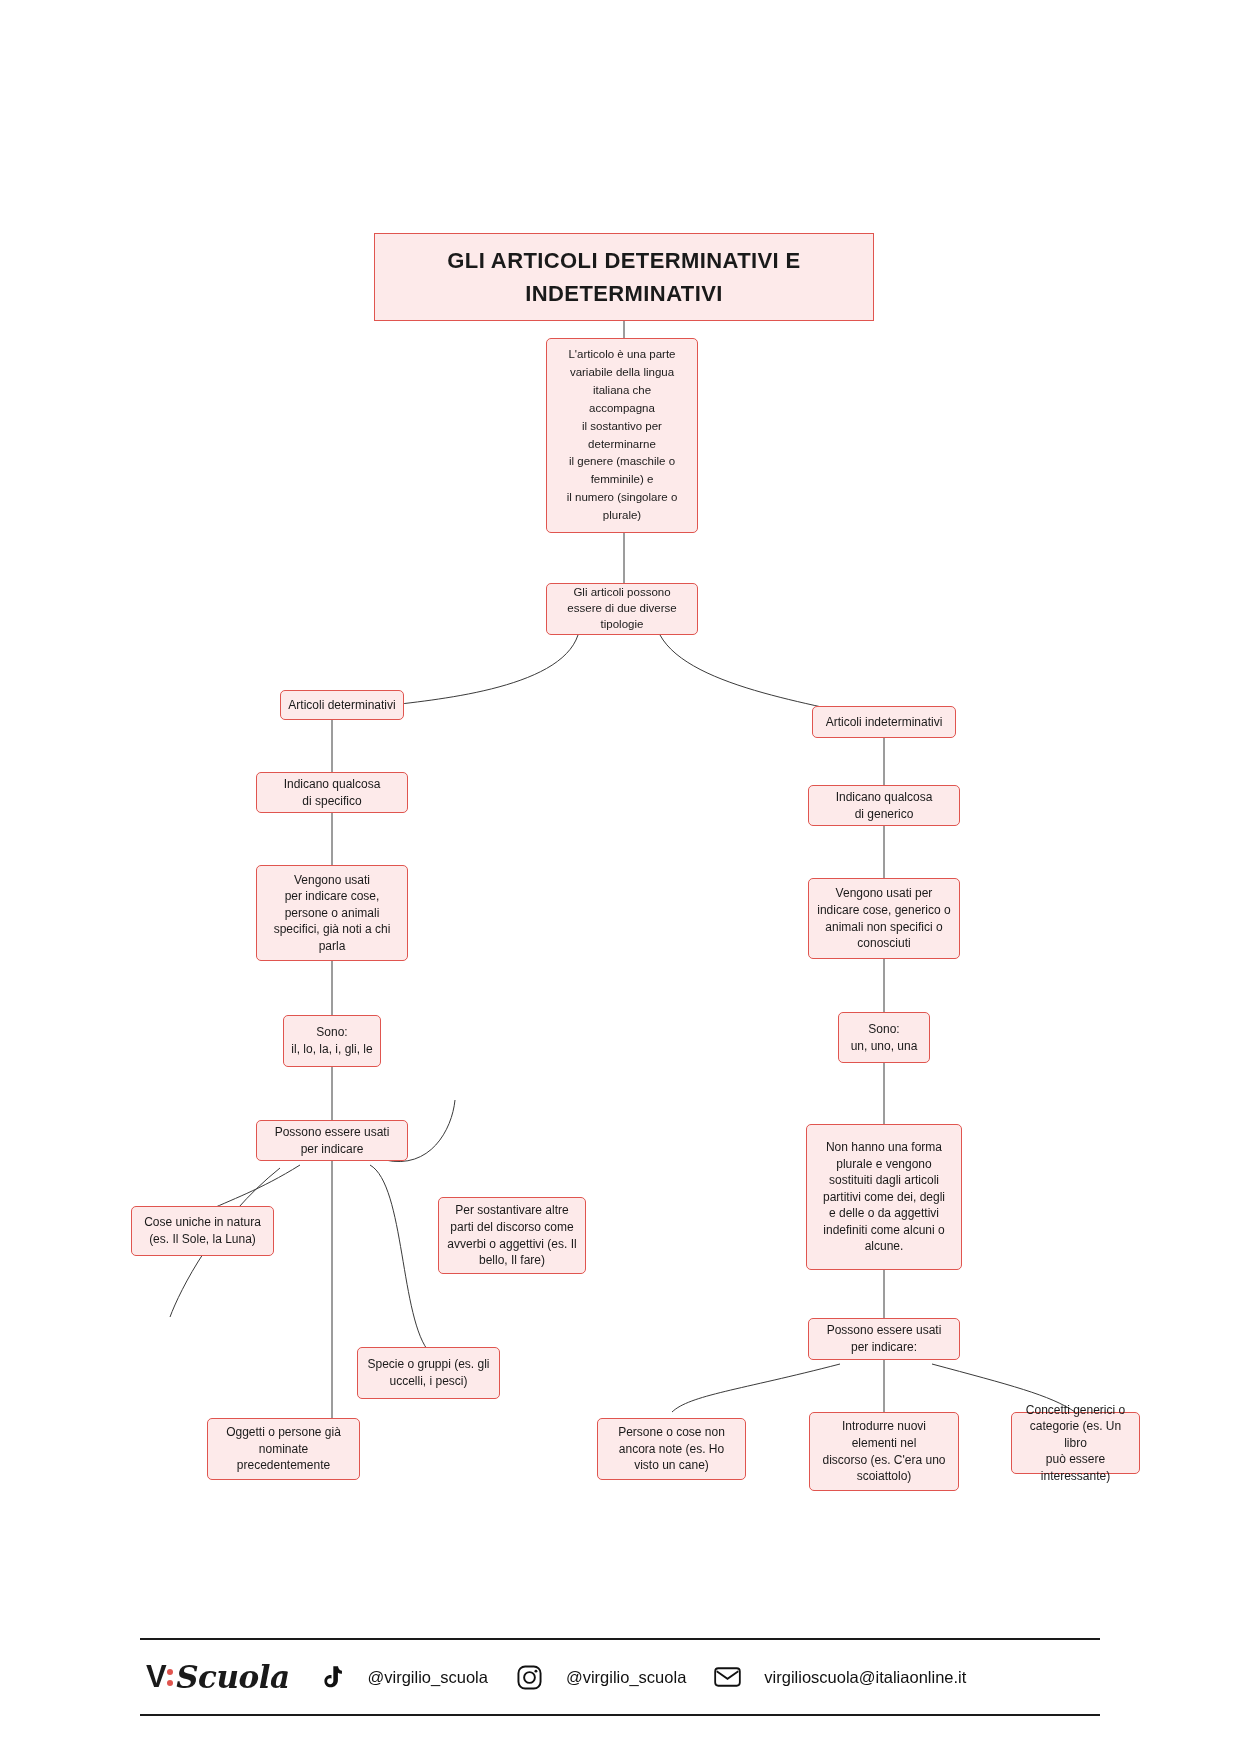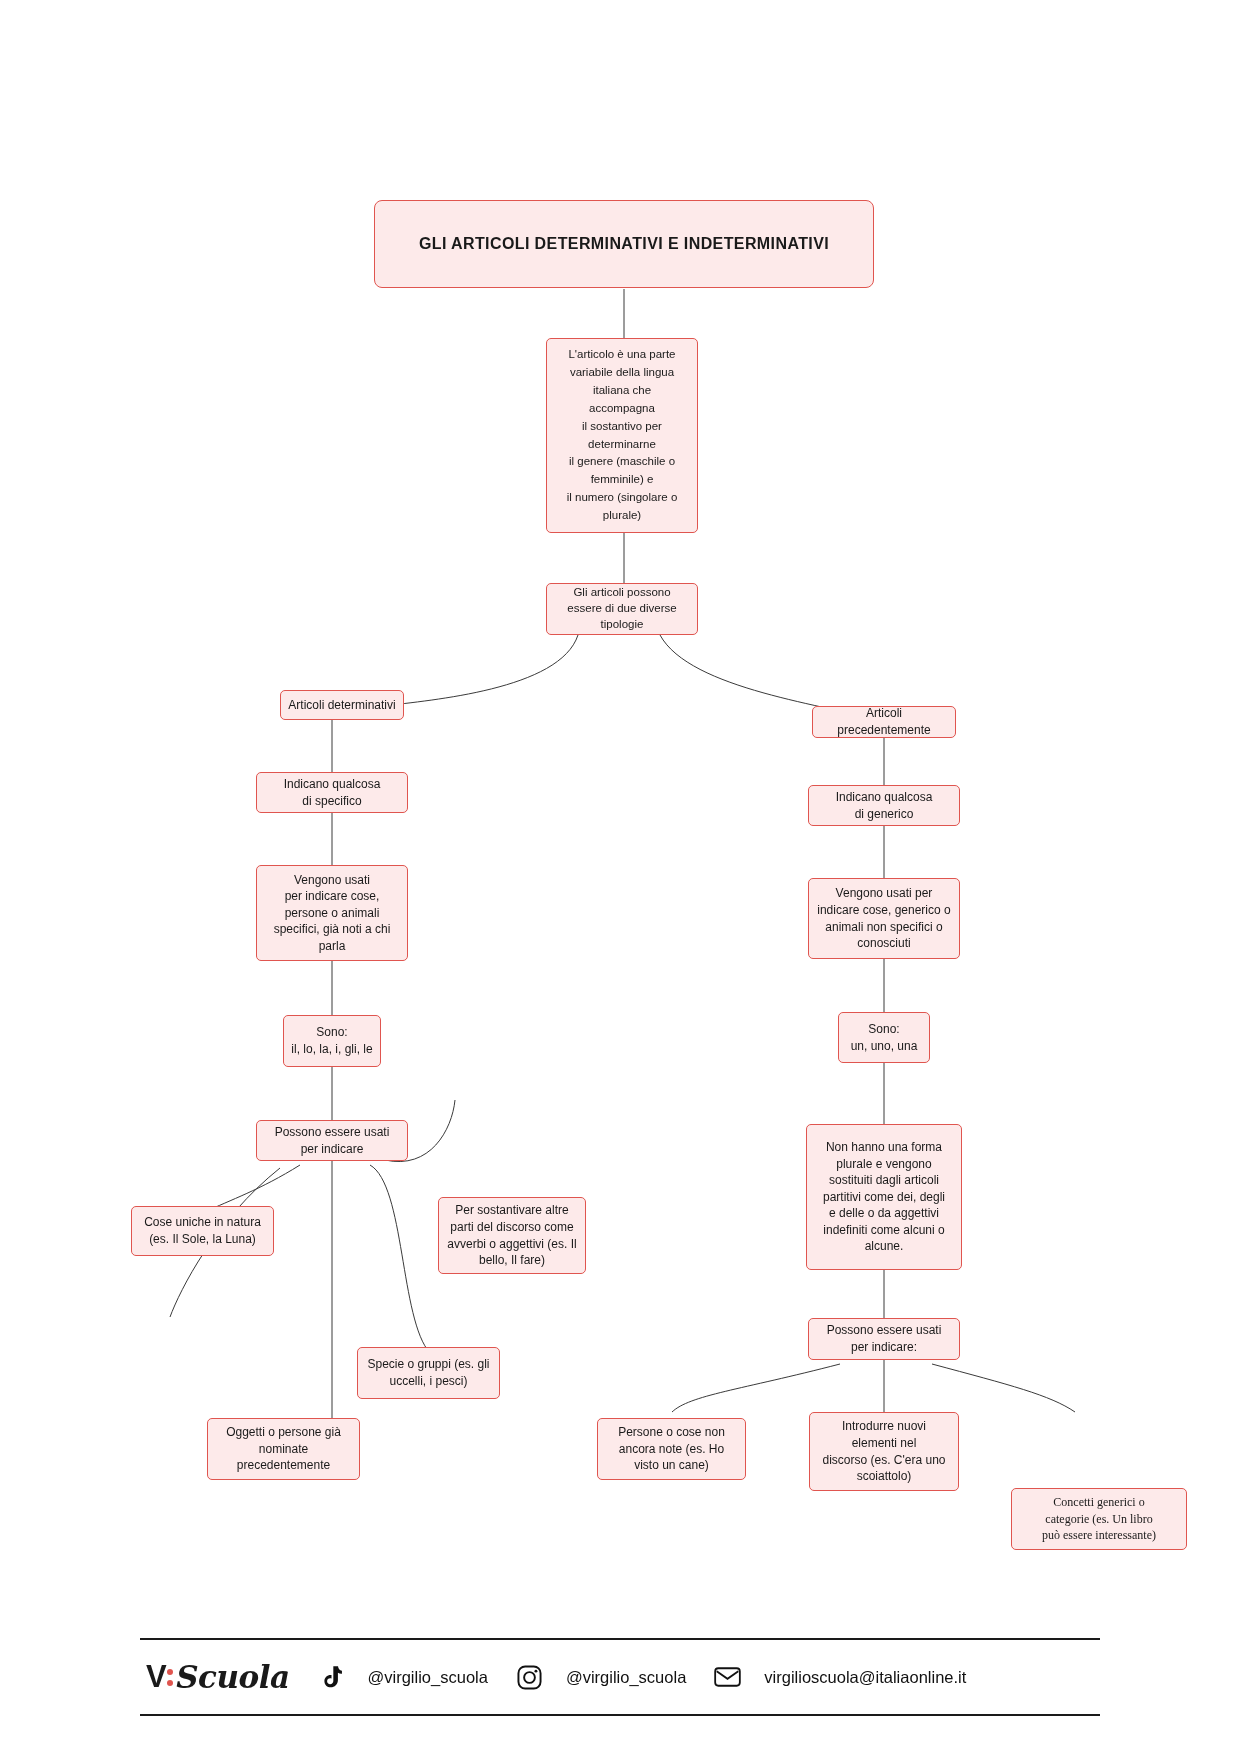--- a/index.html
+++ b/index.html
@@ -36,26 +36,27 @@
     display: flex;
     align-items: center;
     justify-content: center;
     text-align: center;
     line-height: 1.38;
     padding: 5px 7px;
     white-space: pre-line;
     z-index: 2;
   }
   .node.title {
-    border-radius: 8px;
+    border-radius: 0;
     border-width: 1.5px;
-    font-size: 16px;
+    font-size: 22px;
     font-weight: bold;
     letter-spacing: 0.4px;
     line-height: 1.5;
+    margin-top: 33px;
   }
   .node.small { font-size: 11.5px; }
   .node.mid   { font-size: 12px; }
   .node.lbl   { font-size: 12px; }
 
   
   #footer {
     position: absolute;
     left: 140px;
     top: 1638px;
@@ -159,21 +160,21 @@
 femminile) e
 il numero (singolare o
 plurale)</div>
 
   <div class="node small" style="left:546px; top:583px; width:152px; height:52px;">Gli articoli possono
 essere di due diverse
 tipologie</div>
 
   <div class="node lbl" style="left:272px; top:690px; width:124px; height:30px;margin-left:8px;">Articoli determinativi</div>
 
-  <div class="node lbl" style="left:812px; top:706px; width:144px; height:32px;">Articoli precedentemente</div>
+  <div class="node lbl" style="left:812px; top:706px; width:144px; height:32px;">Articoli indeterminativi</div>
 
   <div class="node mid" style="left:256px; top:772px; width:152px; height:41px;">Indicano qualcosa
 di specifico</div>
 
   <div class="node mid" style="left:256px; top:865px; width:152px; height:96px;">Vengono usati
 per indicare cose,
 persone o animali
 specifici, già noti a chi
 parla</div>
 
@@ -223,21 +224,21 @@
 
   <div class="node mid" style="left:597px; top:1418px; width:149px; height:62px;">Persone o cose non
 ancora note (es. Ho
 visto un cane)</div>
 
   <div class="node mid" style="left:809px; top:1412px; width:150px; height:79px;">Introdurre nuovi
 elementi nel
 discorso (es. C'era uno
 scoiattolo)</div>
 
-  <div class="node mid" style="left:1011px; top:1488px; width:176px; height:62px;font-family:Liberation Serif, serif;">Concetti generici o
+  <div class="node mid" style="left:1011px; top:1412px; width:129px; height:62px;">Concetti generici o
 categorie (es. Un libro
 può essere interessante)</div>
 
 </div>
 
 <div id="footer">
 
   <div class="logo">
     <span class="v">V</span>
     <span class="dots">

